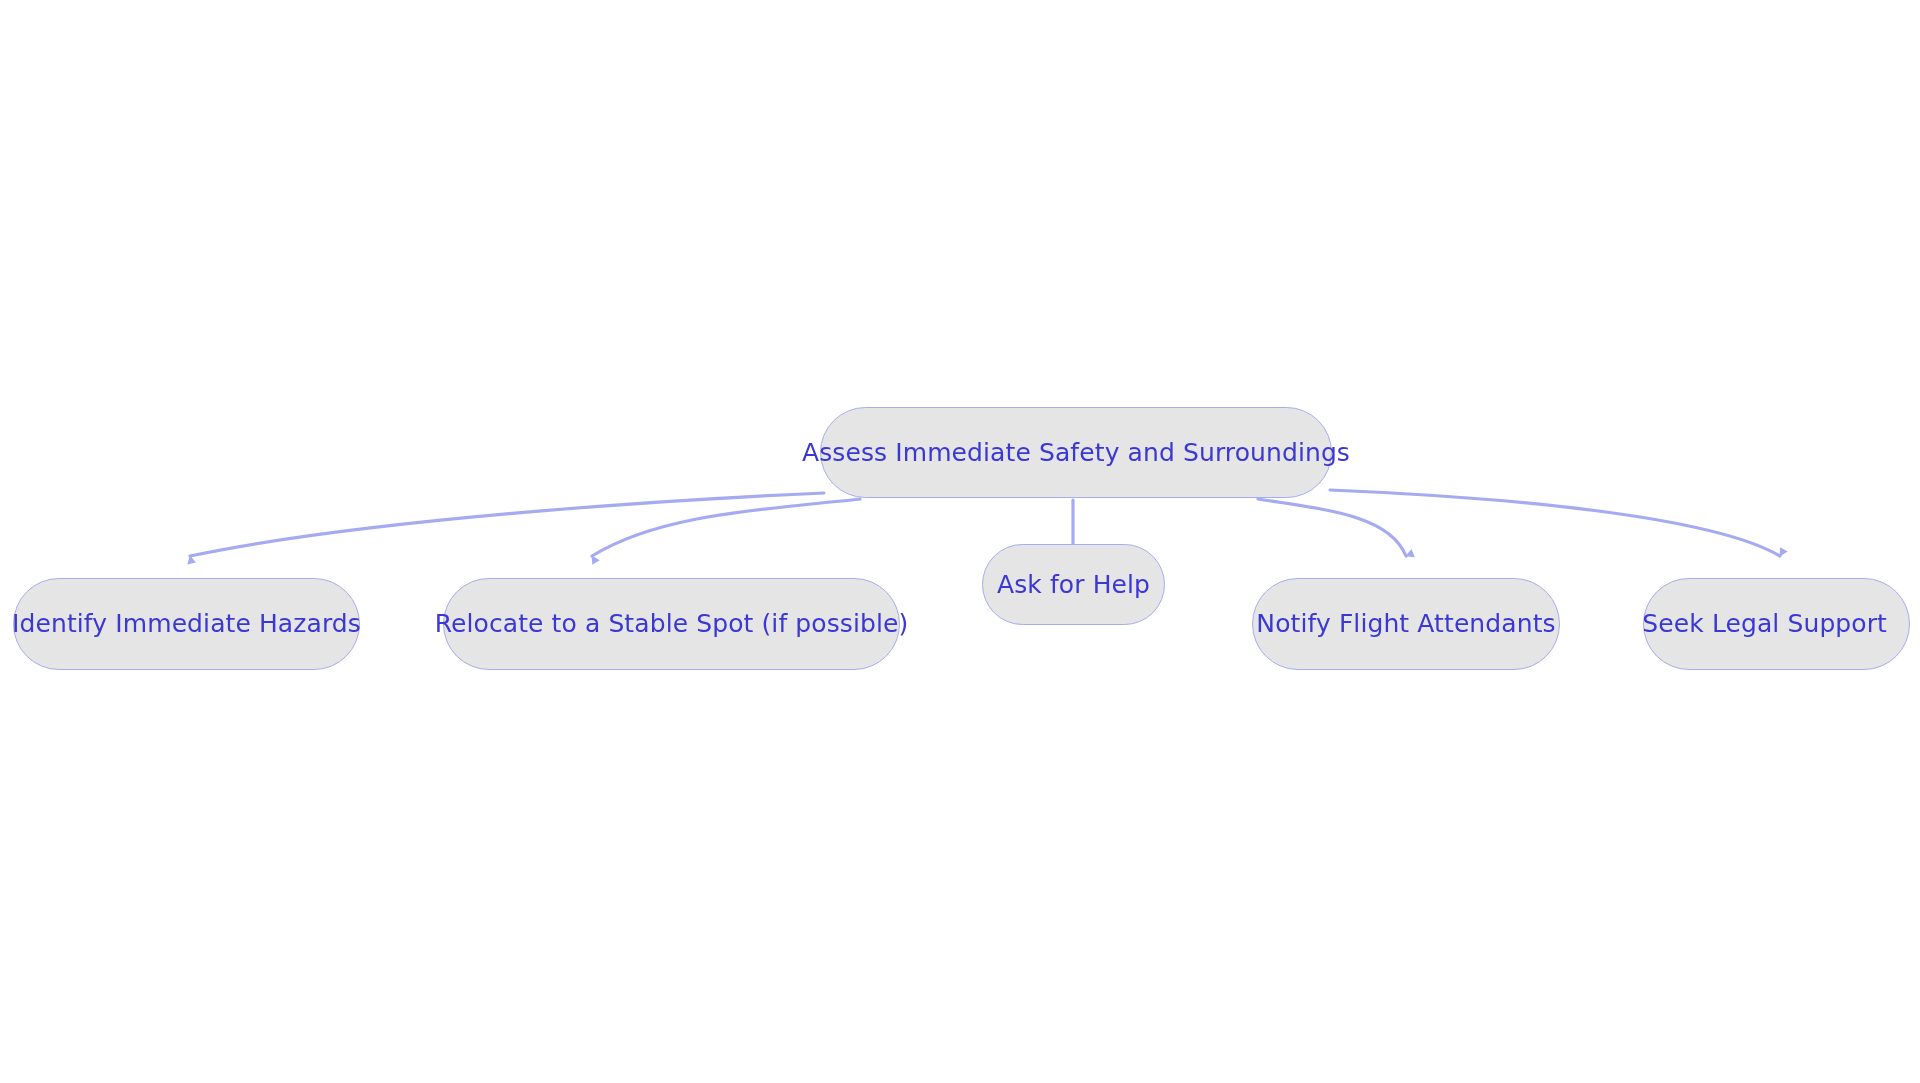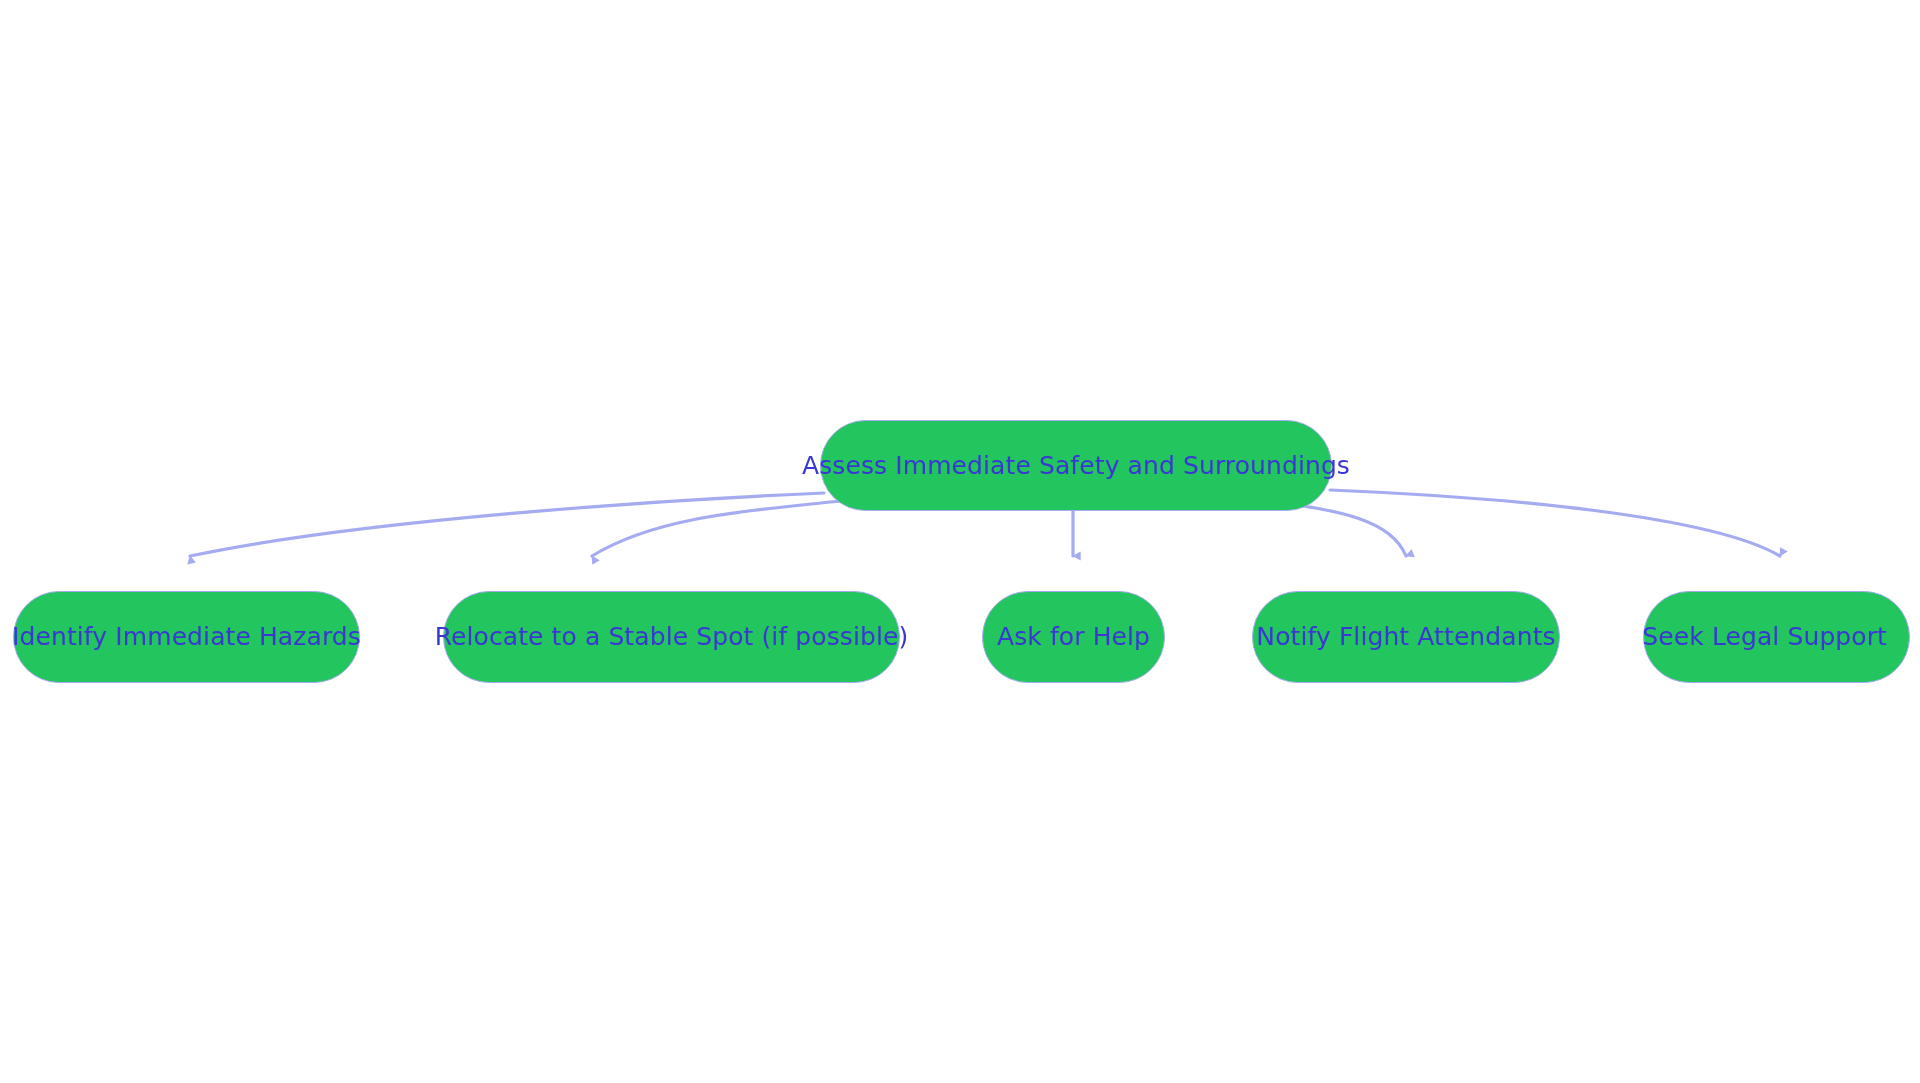--- a/index.html
+++ b/index.html
@@ -24,28 +24,27 @@
     position: absolute;
     left: 0;
     top: 0;
     width: 1920px;
     height: 1083px;
     pointer-events: none;
   }
   .node {
     position: absolute;
     box-sizing: border-box;
-    background: #22c55e;
+    background: #e5e5e5;
     border: 1.6px solid #a7acf0;
     border-radius: 999px;
     display: flex;
     align-items: center;
     justify-content: center;
     text-align: center;
-    margin-top: 13px;
   }
   .node-label {
     color: #3a37d4;
     font-size: 25px;
     font-weight: 400;
     letter-spacing: 0.1px;
     line-height: 1.1;
     white-space: nowrap;
     padding: 0 22px;
   }
@@ -79,21 +78,21 @@
   </div>
 
   <div class="node node-child" style="left:13px; top:578px; width:347px; height:92px;">
     <span class="node-label">Identify Immediate Hazards</span>
   </div>
 
   <div class="node node-child" style="left:443px; top:578px; width:457px; height:92px;">
     <span class="node-label">Relocate to a Stable Spot (if possible)</span>
   </div>
 
-  <div class="node node-child" style="left:982px; top:578px; width:183px; height:92px;">
+  <div class="node node-child" style="left:982px; top:544px; width:183px; height:81px;">
     <span class="node-label">Ask for Help</span>
   </div>
 
   <div class="node node-child" style="left:1252px; top:578px; width:308px; height:92px;">
     <span class="node-label">Notify Flight Attendants</span>
   </div>
 
   <div class="node node-child" style="left:1643px; top:578px; width:267px; height:92px;justify-content:flex-end;">
     <span class="node-label">Seek Legal Support</span>
   </div>

